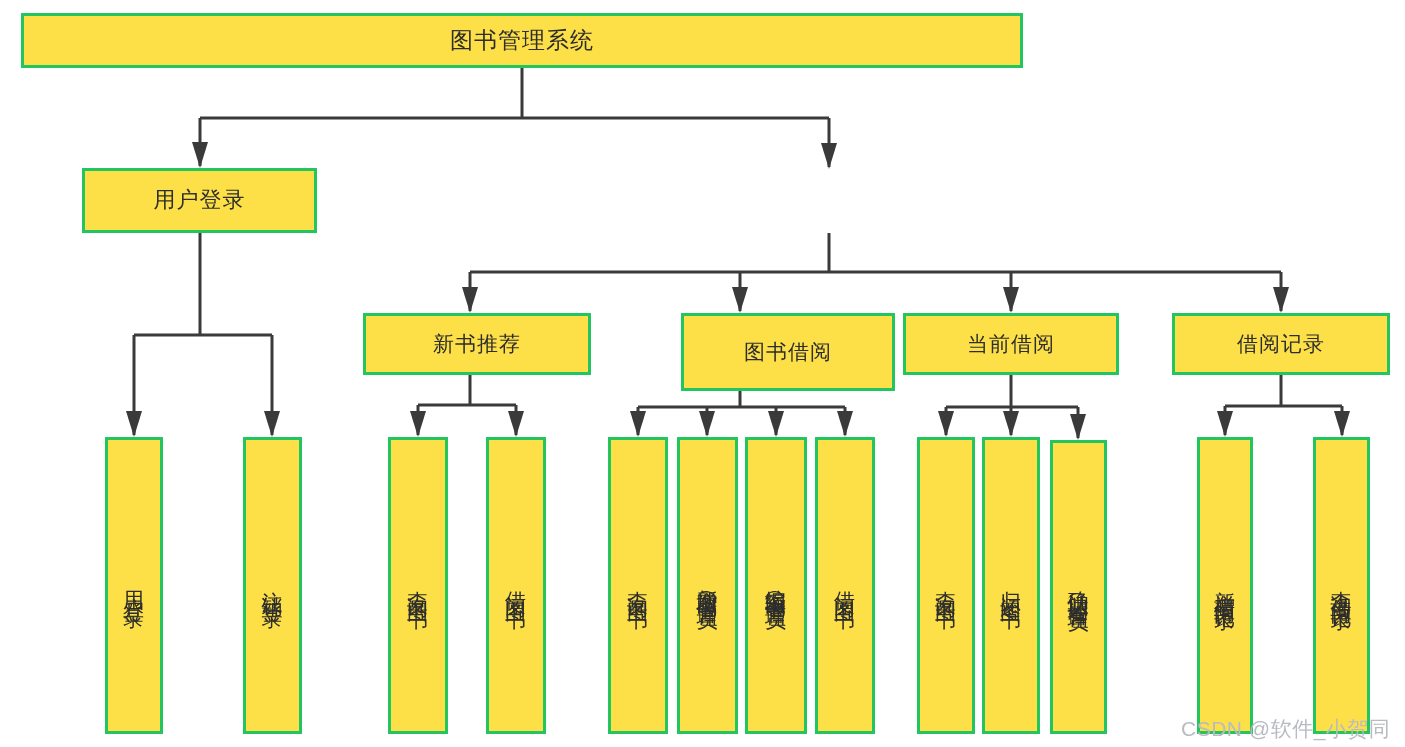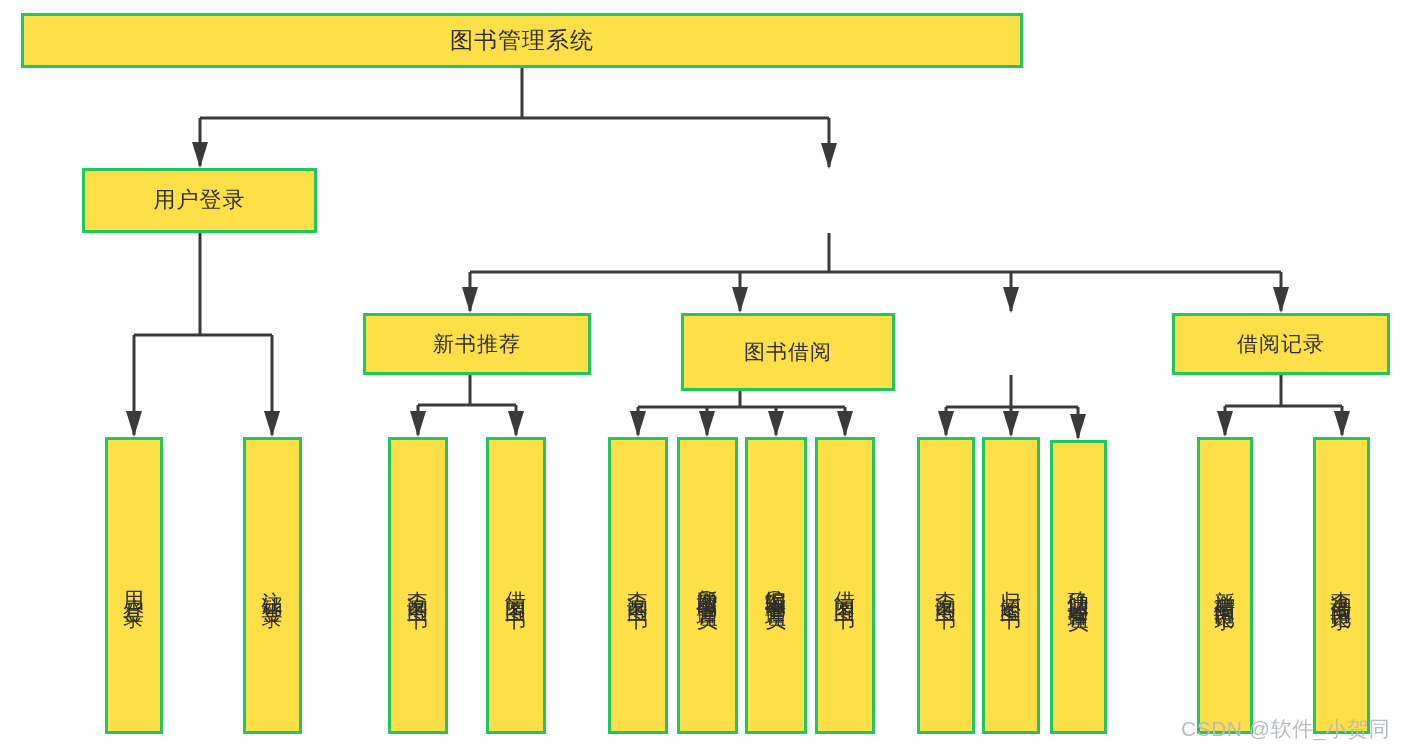--- a/index.html
+++ b/index.html
@@ -96,20 +96,21 @@
       <path d="M1342,437 L1334,411 L1350,411 Z"></path>
     </g>
   </svg>
 
   <div class="box h-box" style="left:21px; top:13px; width:1002px; height:55px; font-size:23px;">图书管理系统</div>
 
   <div class="box h-box" style="left:82px; top:168px; width:235px; height:65px; font-size:22px;">用户登录</div>
 
   <div class="box h-box" style="left:363px; top:313px; width:228px; height:62px;">新书推荐</div>
   <div class="box h-box" style="left:633px; top:313px; width:214px; height:78px;margin-left:48px;">图书借阅</div>
+  <div class="box h-box" style="left:903px; top:313px; width:216px; height:62px;">当前借阅</div>
   <div class="box h-box" style="left:1172px; top:313px; width:218px; height:62px;text-align:right;">借阅记录</div>
 
   <div class="box v-box" style="left:105px; top:437px; width:58px; height:297px;">用户登录</div>
   <div class="box v-box" style="left:243px; top:437px; width:59px; height:297px;">注销登录</div>
 
   <div class="box v-box" style="left:388px; top:437px; width:60px; height:297px;">查询图书</div>
   <div class="box v-box" style="left:486px; top:437px; width:60px; height:297px;">借阅图书</div>
 
   <div class="box v-box" style="left:608px; top:437px; width:60px; height:297px;">查询图书</div>
   <div class="box v-box" style="left:677px; top:437px; width:61px; height:297px; letter-spacing:3px;">新增图书（管理员）</div>

